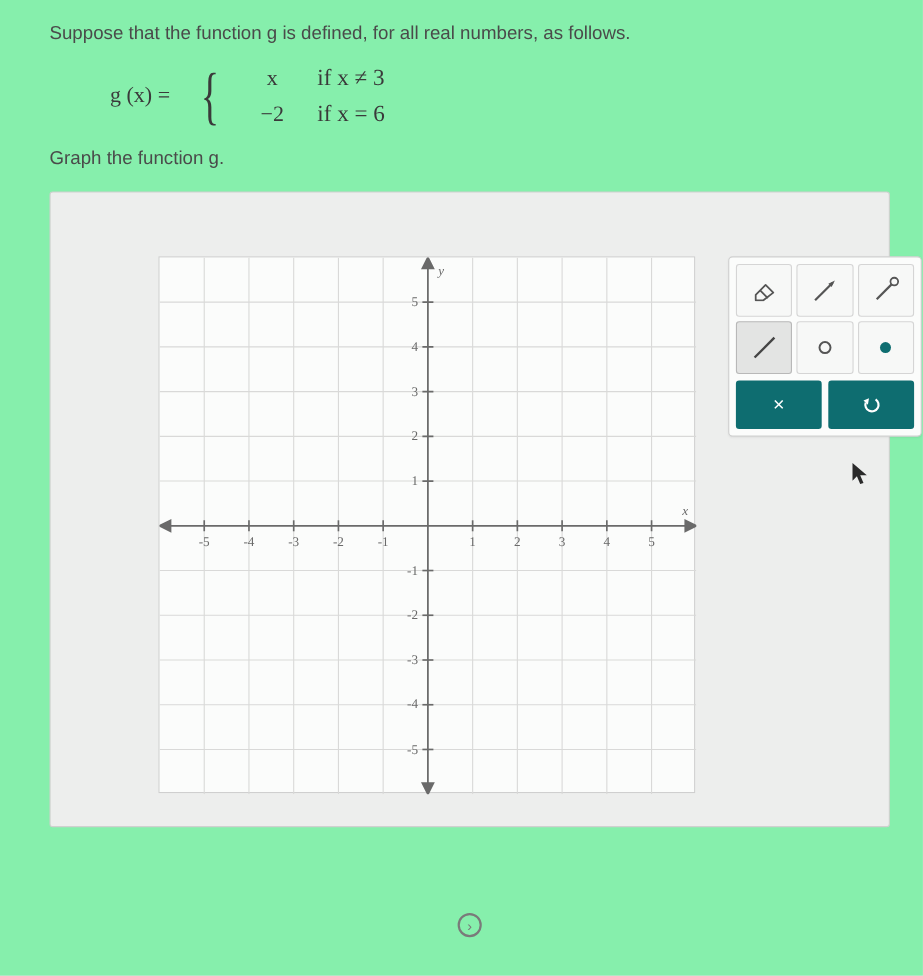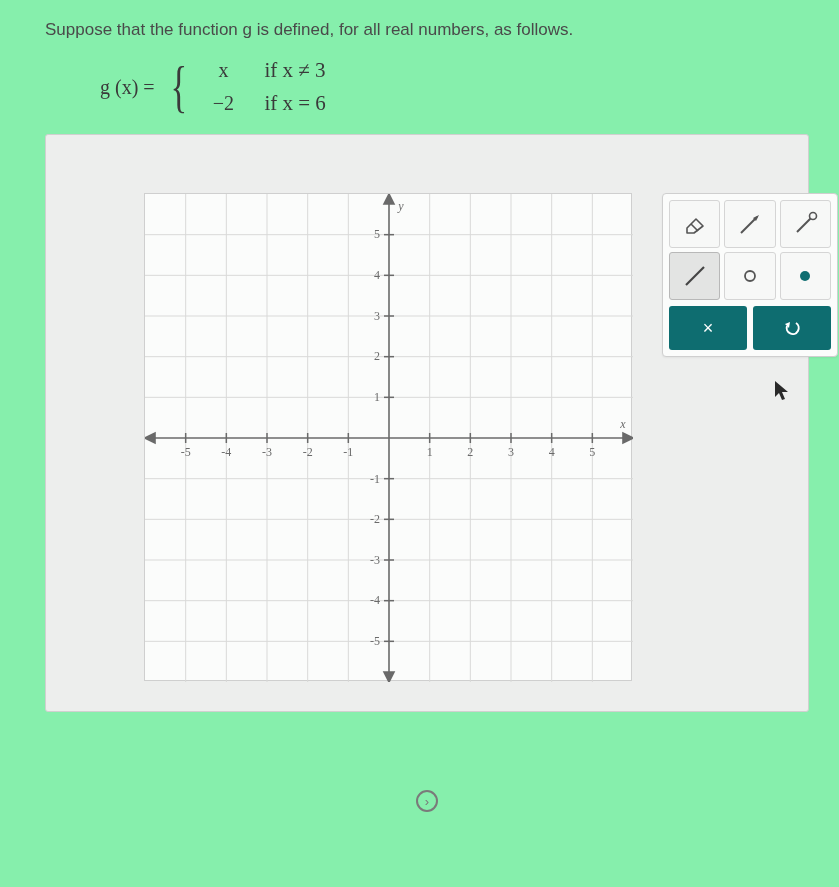--- a/index.html
+++ b/index.html
@@ -19,21 +19,21 @@
     position: relative;
   }
   .problem-text { font-size: 17px; color: #4a4a4a; margin-bottom: 18px; }
   .fn-def {
     font-family: Georgia, 'Times New Roman', serif;
     font-size: 20px;
     color: #3a3a3a;
     margin: 10px 0 18px 55px;
     display: flex;
     align-items: center;
-    gap: 8px;
+    gap: 20px;
   }
   .brace {
     font-size: 58px;
     line-height: 58px;
     font-weight: 100;
     margin-left: 2px;
     margin-right: 6px;
     transform: scaleX(0.6);
   }
   .cases { display: flex; flex-direction: column; gap: 8px; }
@@ -126,20 +126,23 @@
         <span class="case-val">x</span>
         <span class="case-cond">if x ≠ 3</span>
       </div>
       <div class="case-row">
         <span class="case-val">−2</span>
         <span class="case-cond">if x = 6</span>
       </div>
     </div>
   </div>
 
+  <p class="instruction">
+    <span>Graph the function g.</span>
+  </p>
 
   <div class="work-area">
 
     <div class="graph-box">
       <svg width="488" height="488" viewBox="0 0 488 488">
         <g stroke="#d9d9d8" stroke-width="1">
           <line x1="40.67" y1="0" x2="40.67" y2="488"></line>
             <line x1="81.33" y1="0" x2="81.33" y2="488"></line>
           <line x1="122" y1="0" x2="122" y2="488"></line>
             <line x1="162.67" y1="0" x2="162.67" y2="488"></line>

